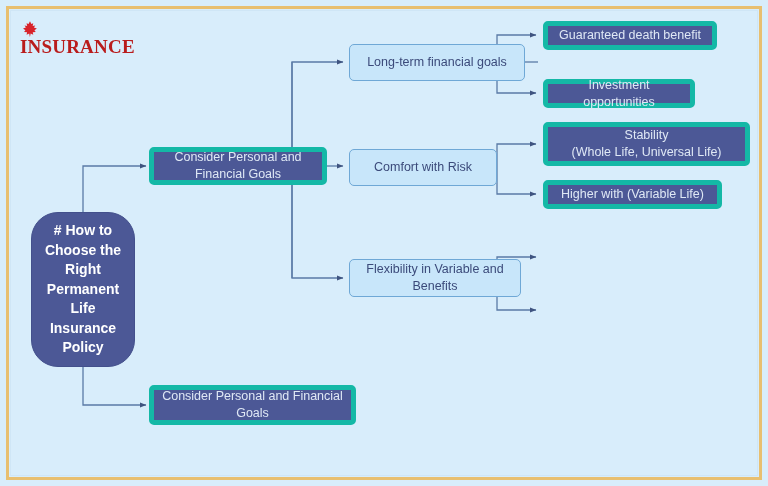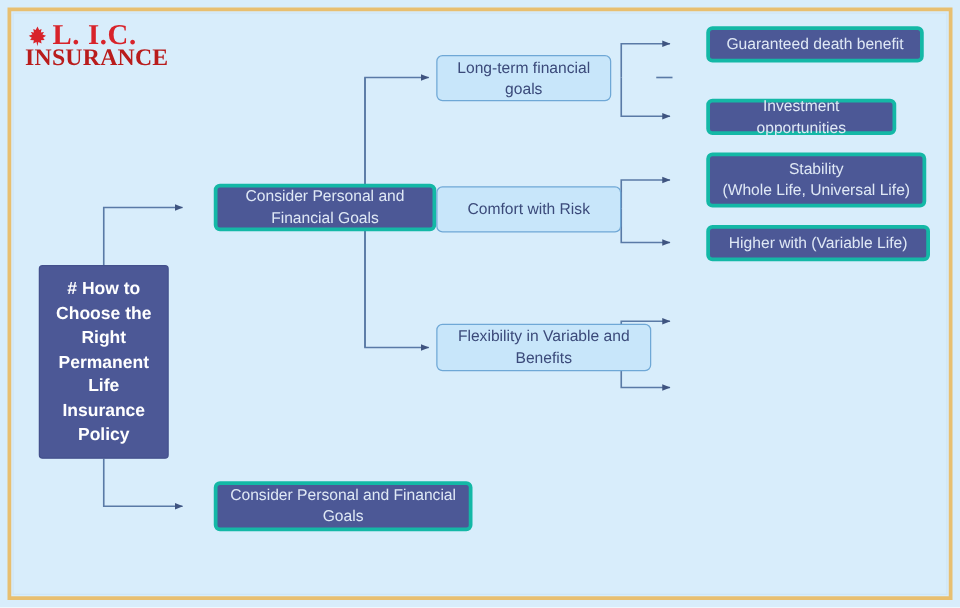--- a/index.html
+++ b/index.html
@@ -86,24 +86,23 @@
     display: flex;
     align-items: center;
     justify-content: center;
     text-align: center;
     border-radius: 5px;
     white-space: pre-line;
   }
   .node.dark {
     background: #4c5896;
     color: #dfe8f5;
-    border: 3px solid #14b8a6;
+    border: 5px solid #14b8a6;
     font-size: 12.5px;
     line-height: 17px;
-    margin-left: 22px;
   }
   .node.light {
     background: #c8e6fa;
     color: #3b4a7a;
     border: 1px solid #6fa8d6;
     font-size: 12.5px;
     line-height: 17px;
   }
   .node.root {
     background: #4c5896;
@@ -149,41 +148,40 @@
         <path d="M497,278 L497,310 L536,310" marker-end="url(#arrow)"></path>
       </g>
     </svg>
 
     <div id="logo">
       <span class="leaf">
         <svg width="20" height="20" viewBox="0 0 24 24" aria-hidden="true">
           <path d="M12 1.5l1.6 3.4 2.3-1.1-.7 3.3 3.1-.4-1.6 2.4 3.5 1.2-2.9 1.9 1.6 2.1-3.6.3.6 3.2-3.1-1.6-.9 4.3-.9-4.3-3.1 1.6.6-3.2-3.6-.3 1.6-2.1-2.9-1.9 3.5-1.2-1.6-2.4 3.1.4-.7-3.3 2.3 1.1z" fill="#d8232a"></path>
         </svg>
       </span>
-      <span class="lic">L. I.C.</span>
       <span class="ins">INSURANCE</span>
     </div>
 
-    <div class="node root" style="left:31px; top:212px; width:104px; height:155px; padding:4px 6px;"># How to Choose the Right Permanent Life Insurance Policy</div>
+    <div class="node root" style="left:31px; top:212px; width:104px; height:155px; padding:4px 6px;border-radius:27px;"># How to Choose the Right Permanent Life Insurance Policy</div>
 
     <div class="node dark" style="left:149px; top:147px; width:178px; height:38px; padding:2px 8px;">Consider Personal and Financial Goals</div>
 
     <div class="node dark" style="left:149px; top:385px; width:207px; height:40px; padding:2px 8px;">Consider Personal and Financial Goals</div>
 
-    <div class="node light" style="left:349px; top:44px; width:140px; height:37px; padding:2px 8px;">Long-term financial goals</div>
+    <div class="node light" style="left:349px; top:44px; width:176px; height:37px; padding:2px 8px;">Long-term financial goals</div>
 
     <div class="node light" style="left:349px; top:149px; width:148px; height:37px; padding:12px 8px;">Comfort with Risk</div>
 
     <div class="node light" style="left:349px; top:259px; width:172px; height:38px; padding:2px 8px;">Flexibility in Variable and Benefits</div>
 
     <div class="node dark" style="left:543px; top:21px; width:174px; height:29px; padding:1px 6px;">Guaranteed death benefit</div>
 
     <div class="node dark" style="left:543px; top:79px; width:152px; height:29px; padding:1px 6px;">Investment opportunities</div>
 
-    <div class="node dark" style="left:543px; top:122px; width:176px; height:44px; padding:1px 6px;">Stability
+    <div class="node dark" style="left:543px; top:122px; width:207px; height:44px; padding:1px 6px;">Stability
 (Whole Life, Universal Life)</div>
 
     <div class="node dark" style="left:543px; top:180px; width:179px; height:29px; padding:1px 6px;">Higher with (Variable Life)</div>
 
 
 
   </div>
 
   <div id="frame-inner"></div>
   <div id="frame-outer"></div>

